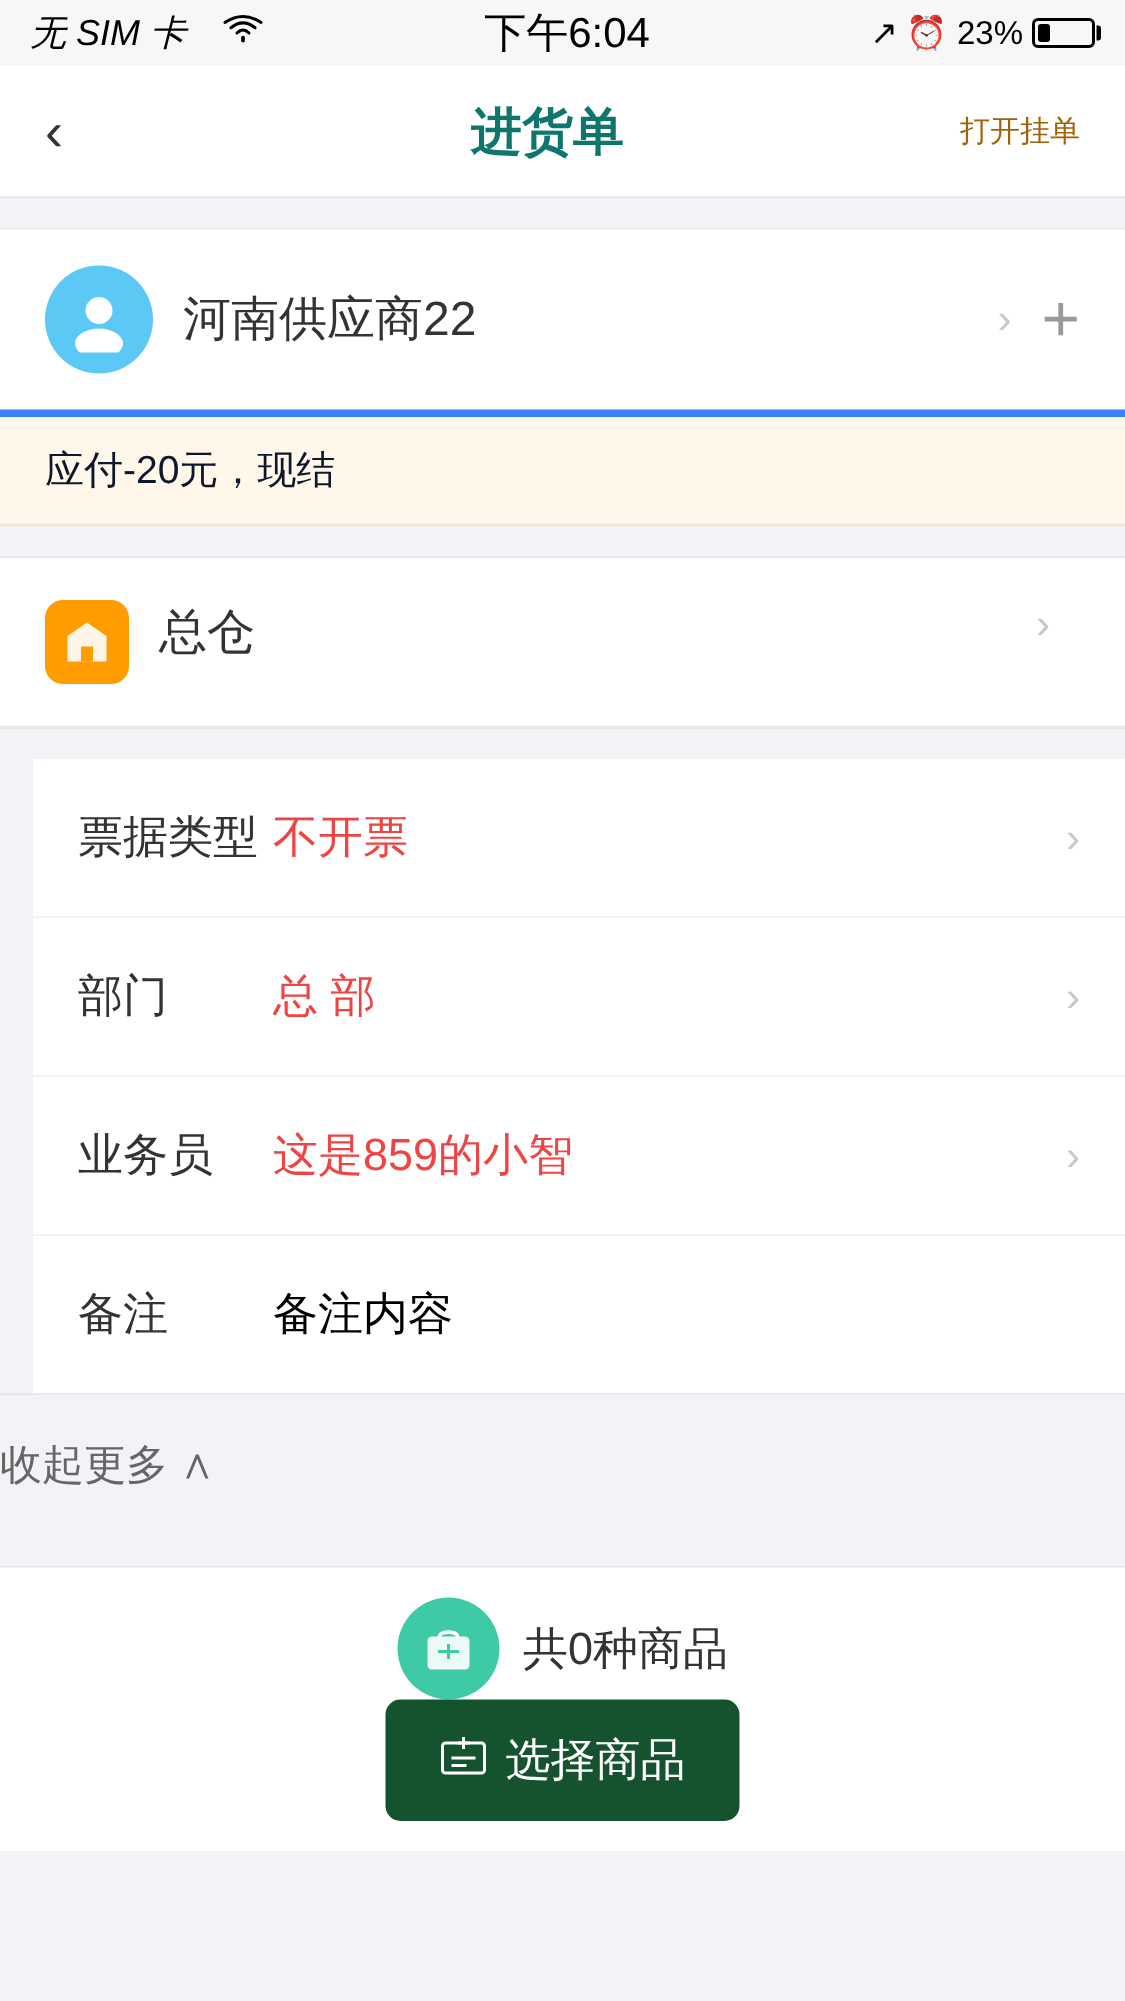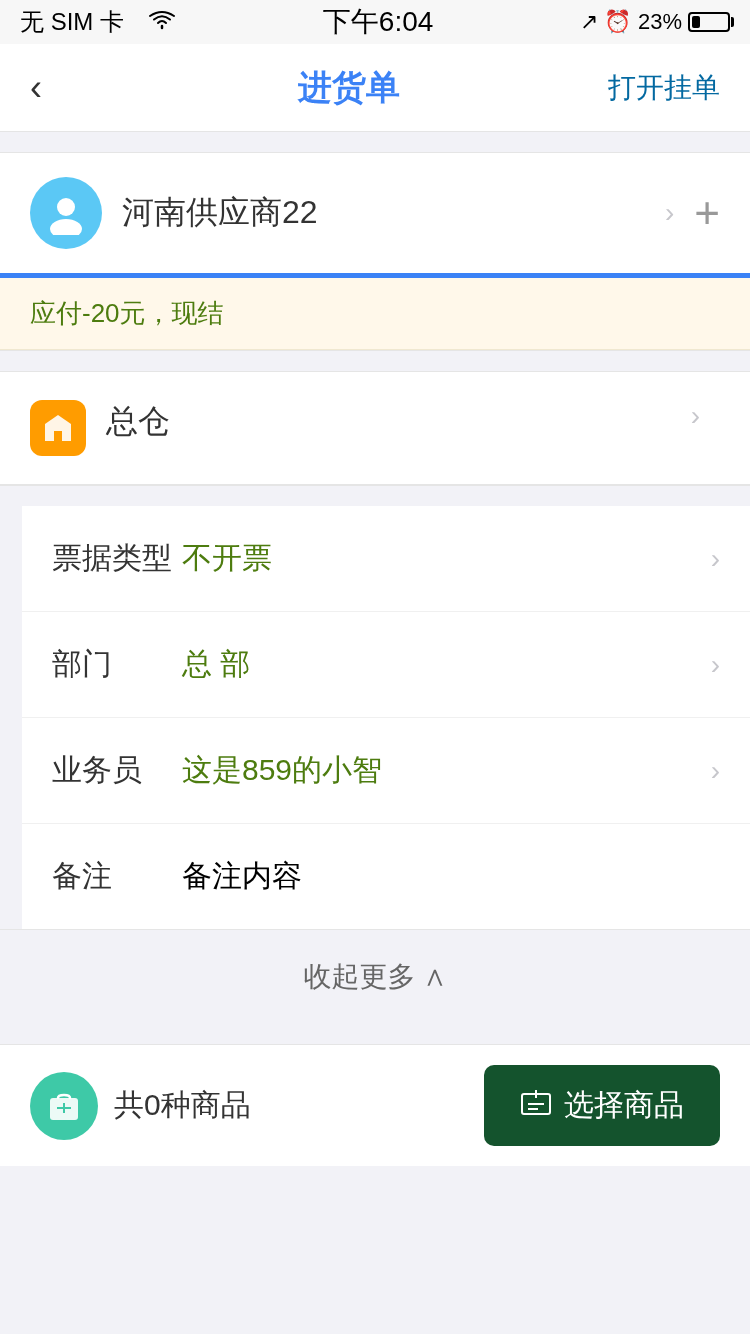--- a/index.html
+++ b/index.html
@@ -18,21 +18,21 @@
       width: 750px;
       height: 44px;
       background: #f7f7f7;
       display: flex;
       align-items: center;
       justify-content: space-between;
       padding: 0 20px;
       font-size: 24px;
       color: #000;
     }
-    .status-left { display: flex; align-items: center; gap: 24px; }
+    .status-left { display: flex; align-items: center; gap: 24px; font-style: italic; }
     .status-center { font-size: 28px; font-weight: 500; }
     .status-right { display: flex; align-items: center; gap: 6px; font-size: 22px; }
     .battery-icon {
       width: 42px; height: 20px; border: 2px solid #000; border-radius: 4px;
       position: relative; display: inline-flex; align-items: center; padding: 2px;
     }
     .battery-icon::after {
       content: ''; width: 3px; height: 10px; background: #000;
       position: absolute; right: -6px; top: 50%; transform: translateY(-50%);
       border-radius: 0 2px 2px 0;
@@ -46,22 +46,22 @@
       background: #fff;
       display: flex;
       align-items: center;
       justify-content: space-between;
       padding: 0 30px;
       border-bottom: 1px solid #e5e5e5;
     }
     .nav-back {
       font-size: 36px; color: #333; cursor: pointer; width: 60px;
     }
-    .nav-title { font-size: 34px; font-weight: 600; color: #3b82f6; }
-    .nav-action { font-size: 28px; color: #0369a1; cursor: pointer; }
+    .nav-title { font-size: 34px; font-weight: 600; color: #0f766e; }
+    .nav-action { font-size: 20px; color: #a16207; cursor: pointer; }
 
     
     .section-gap {
       height: 20px;
       background: #f2f2f7;
     }
 
     
     .card {
       background: #fff;
@@ -90,21 +90,21 @@
     }
     .add-btn {
       color: #999; font-size: 44px; line-height: 1;
     }
 
     
     .notice-bar {
       background: #fff8ea;
       padding: 18px 30px;
       font-size: 26px;
-      color: #4d7c0f;
+      color: #0f172a;
       border-bottom: 1px solid #f0e8d0;
     }
 
     
     .warehouse-row {
       display: flex;
       align-items: flex-start;
       padding: 28px 30px;
       background: #fff;
       border-bottom: 1px solid #e5e5e5;
@@ -128,44 +128,44 @@
       align-items: center;
       padding: 32px 30px;
       border-bottom: 1px solid #f0f0f0;
       background: #fff;
     }
     .form-row:last-child { border-bottom: none; justify-content: flex-end; }
     .form-label {
       width: 130px; font-size: 30px; color: #333; flex-shrink: 0;
     }
     .form-value {
-      flex: 1; font-size: 30px; color: #4d7c0f;
+      flex: 1; font-size: 30px; color: #ef4444;
     }
     .form-value.placeholder { color: #000000; }
     .form-chevron { color: #c7c7cc; font-size: 28px; margin-left: 10px; }
 
     
     .collapse-row {
       background: #f2f2f7;
       display: flex;
       align-items: center;
-      justify-content: center;
       padding: 28px 0;
       border-top: 1px solid #e5e5e5;
     }
     .collapse-text { font-size: 28px; color: #666; }
 
     
     .action-bar {
       background: #fff;
       display: flex;
       align-items: center;
       padding: 20px 30px;
       border-top: 1px solid #e5e5e5;
       margin-top: 20px;
+      flex-direction: column;
     }
     .product-summary {
       display: flex; align-items: center; flex: 1; gap: 16px;
     }
     .product-icon {
       width: 68px; height: 68px; border-radius: 50%;
       background: #3ec9a7;
       display: flex; align-items: center; justify-content: center;
     }
     .product-count { font-size: 30px; color: #333; }

